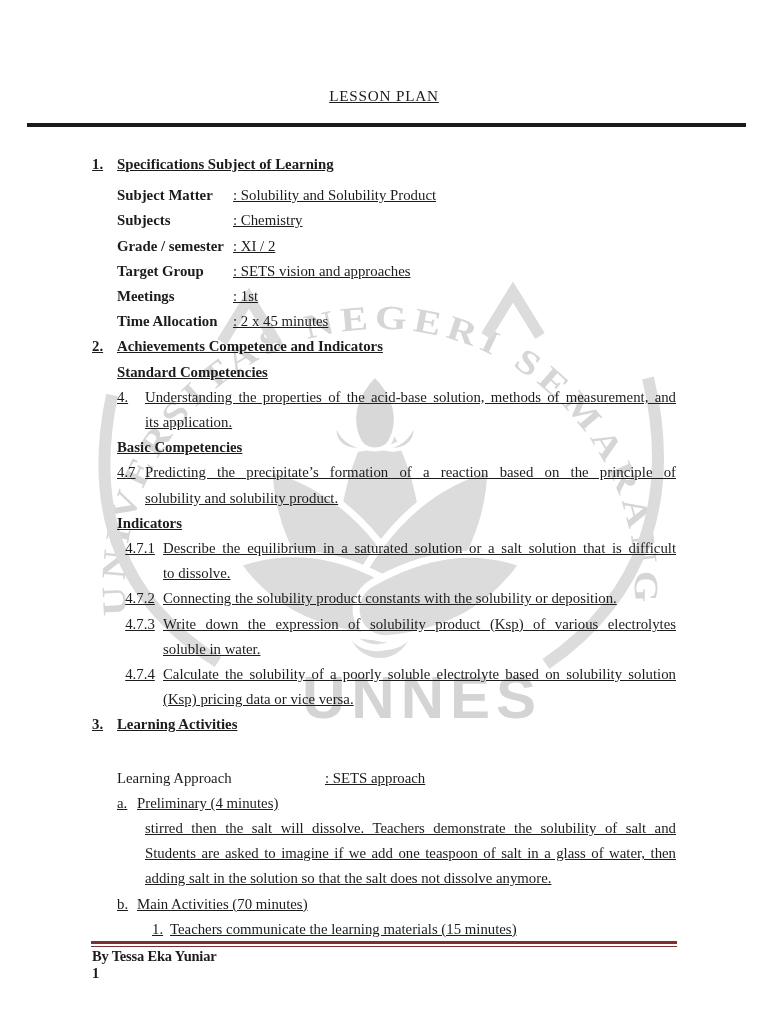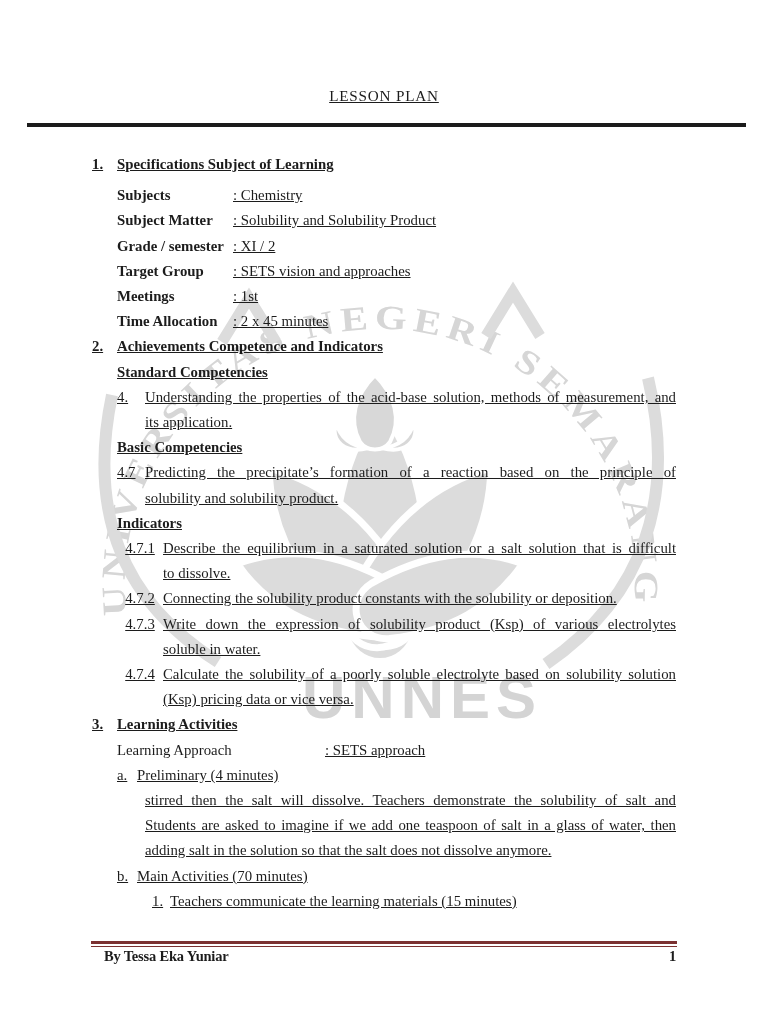--- a/index.html
+++ b/index.html
@@ -19,39 +19,39 @@
   .title { margin-top:88px; text-align:center; font-size:15.2px; line-height:16px; letter-spacing:0.8px; }
   .top-rule { position:absolute; left:27px; right:22px; top:123px; height:4px; background:#1b1b1b; z-index:1; }
   .body { margin-top:48px; font-size:14.8px; }
   .line { line-height:25.2px; }
   .bold { font-weight:bold; }
   .numrow { display:flex; }
   .num { flex:0 0 25px; }
   .spec-group { margin-top:6px; }
   .specrow { padding-left:25px; }
   .spec-label { display:inline-block; width:116px; font-weight:bold; }
-  .lrn-label { display:inline-block; width:208px; }
+  .lrn-label { display:inline-block; width:208px;margin-top:28px; }
   .hang { display:flex; padding-left:25px; }
   .hang .n2  { flex:0 0 28px; }
   .hang .n3  { flex:0 0 46px;text-align:center; }
   .hang .txt { flex:1; }
   .just { text-align:justify; text-align-last:justify; }
   .cont-148 { padding-left:53px; }  
   .cont-163 { padding-left:71px; }  
   .abrow { display:flex; padding-left:25px; }
   .abrow .mk { flex:0 0 20px; }
   .para { padding-left:53px; }
   .subrow { display:flex; padding-left:60px; }
   .subrow .mk { flex:0 0 18px; }
 
   
   .footer-rule { position:absolute; left:91px; width:586px; top:941px; height:6px;
     border-top:3px solid #7b3131; border-bottom:1px solid #7b3131; z-index:1; }
-  .footer-row { position:absolute; left:104px; right:92px; top:948px; display:flex;
-    justify-content:space-between; font-weight:bold; font-size:14.5px; letter-spacing:-0.2px; z-index:1; }
+  .footer-row { position:absolute; left:92px; right:92px; top:948px; display:flex;
+    justify-content:space-between; font-weight:bold; font-size:14.5px; letter-spacing:-0.2px; z-index:1;flex-direction:column; }
 </style>
 </head>
 <body>
 
 <div class="page">
 
   <svg class="watermark" viewBox="0 0 660 465">
     <defs>
       <path id="arcpath" d="M 79 349 A 255 255 0 1 1 581 349"></path>
     </defs>
@@ -89,24 +89,24 @@
     <div class="title">LESSON PLAN</div>
 
     <div class="body">
 
       <div class="line numrow">
         <span class="num bold">1.</span>
         <span class="bold">Specifications Subject of Learning</span>
       </div>
       <div class="spec-group">
         <div class="line specrow">
-          <span class="spec-label">Subjects</span><span>: Chemistry</span>
+          <span class="spec-label">Subject Matter</span><span>: Solubility and Solubility Product</span>
         </div>
         <div class="line specrow">
-          <span class="spec-label">Subject Matter</span><span>: Solubility and Solubility Product</span>
+          <span class="spec-label">Subjects</span><span>: Chemistry</span>
         </div>
         <div class="line specrow">
           <span class="spec-label">Grade / semester</span><span>: XI / 2</span>
         </div>
         <div class="line specrow">
           <span class="spec-label">Target Group</span><span>: SETS vision and approaches</span>
         </div>
         <div class="line specrow">
           <span class="spec-label">Meetings</span><span>: 1st</span>
         </div>

